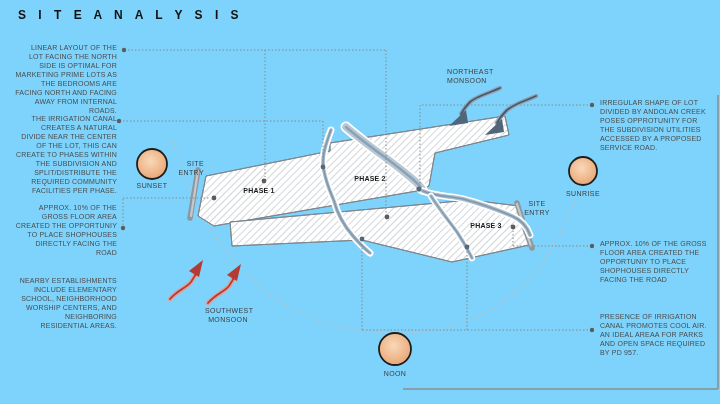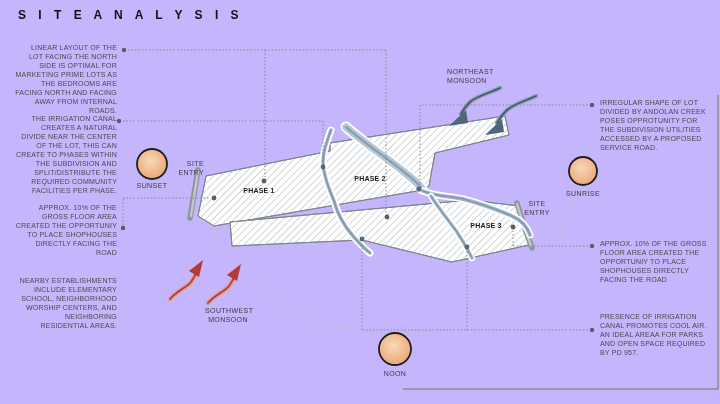--- a/index.html
+++ b/index.html
@@ -1,17 +1,17 @@
 <!DOCTYPE html>
 <html><head>
 <meta charset="utf-8">
 <style>
   html,body{margin:0;padding:0;background:#ffffff;}
   .canvas{
-    position:relative;width:720px;height:404px;background:#c4b5fd;overflow:hidden;
+    position:relative;width:720px;height:404px;background:#7dd3fc;overflow:hidden;
     font-family:"Liberation Sans", sans-serif;
   }
   .title{
     position:absolute;left:18px;top:8px;
     font-size:12px;font-weight:bold;color:#111;letter-spacing:4.5px;
   }
   .ann{
     position:absolute;font-size:7px;line-height:1.28;color:#4a4a4a;
     letter-spacing:0.2px;
   }

